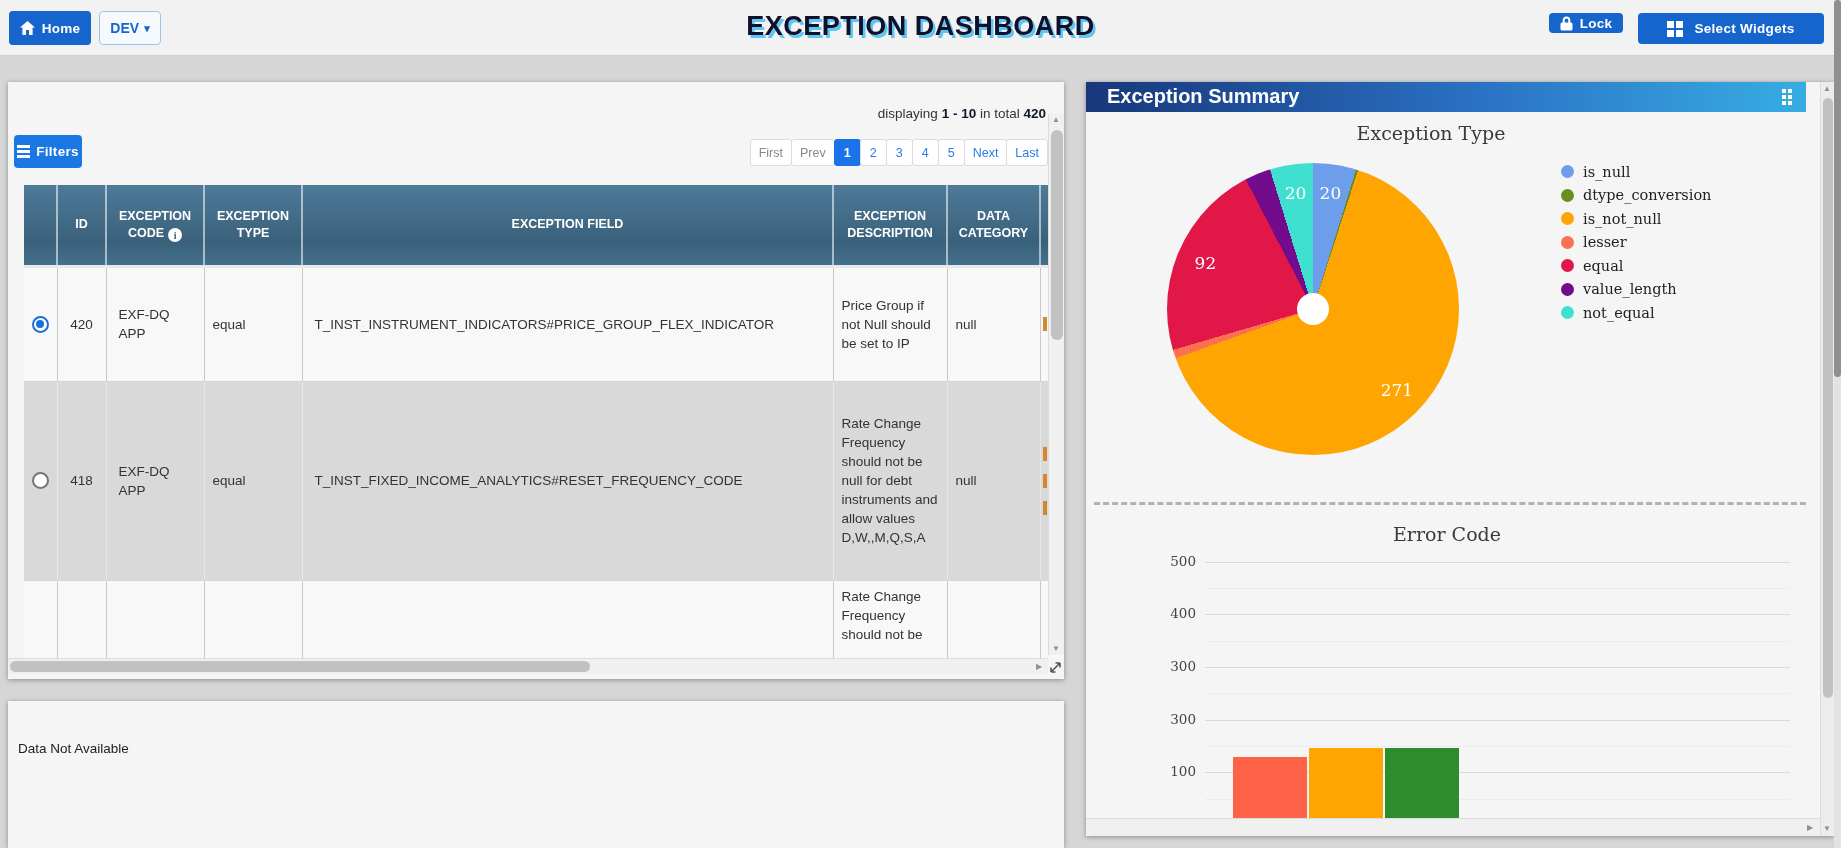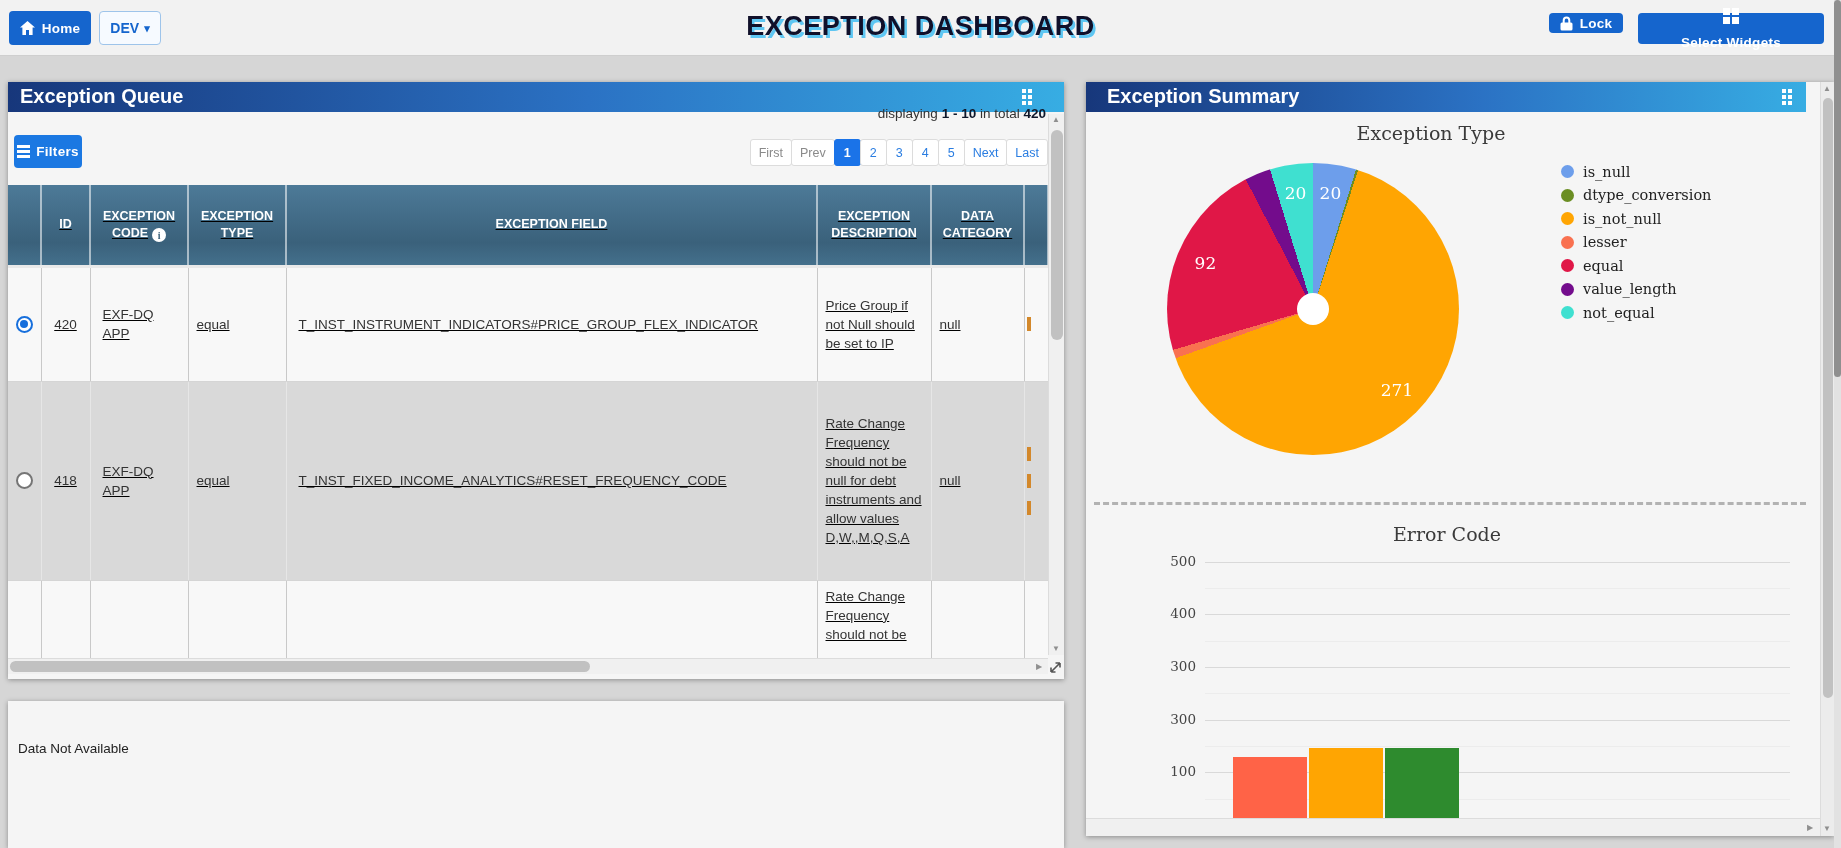--- a/index.html
+++ b/index.html
@@ -14,21 +14,21 @@
          border-radius:4px; cursor:pointer; letter-spacing:.3px; }
   #home-btn { position:absolute; left:9px; top:11px; width:82px; height:34px; }
   #env-btn  { position:absolute; left:99px; top:11px; width:62px; height:34px;
               background:#f6faff; border:1px solid #9ec4ea; color:#1565cd;
               border-radius:4px; display:flex; align-items:center; justify-content:center;
               gap:5px; font-weight:700; font-size:14px; }
   #page-title { position:absolute; left:0; top:11px; width:1841px; text-align:center;
                 font-size:27px; font-weight:700; color:#10102a;
                 text-shadow:2.5px 2.5px 0 #5ec6f2; letter-spacing:.5px; }
   #lock-btn    { position:absolute; left:1549px; top:13px; width:74px; height:20px; }
-  #widgets-btn { position:absolute; left:1638px; top:13px; width:186px; height:31px; gap:11px;flex-direction:column; }
+  #widgets-btn { position:absolute; left:1638px; top:13px; width:186px; height:31px; gap:11px; }
 
   
   .panel { position:absolute; background:#f5f5f5; box-shadow:0 1px 5px rgba(0,0,0,.35); }
   .panel-header { position:absolute; left:0; top:0; right:0; height:30px;
                   background:linear-gradient(90deg,#17377b,#2b72c4 55%,#37ade3);
                   color:#fff; font-size:20px; font-weight:700; line-height:29px;
                   padding-left:12px; }
   .drag { position:absolute; top:7px; display:grid; grid-template-columns:4px 4px;
           grid-auto-rows:4px; gap:2px; cursor:grab; }
   .drag i { background:#fff; display:block; }
@@ -46,21 +46,21 @@
   #displaying b { color:#0f172a; }
   #pagination { position:absolute; right:16px; top:57px; display:flex; }
   .pg { min-width:27px; height:27px; padding:0 8px; border:1px solid #dcdcdc;
         background:#fff; color:#2a7de1; font-size:12.5px; display:flex;
         align-items:center; justify-content:center; margin-left:-1px;
         border-radius:3px; cursor:pointer; }
   .pg.muted  { color:#8a8a8a; }
   .pg.active { background:#1a73e8; border-color:#1a73e8; color:#fff; font-weight:700; }
 
   
-  #table-wrap { position:absolute; left:0; top:103px; width:1040px; height:473px; overflow:hidden;text-decoration:underline; }
+  #table-wrap { position:absolute; left:16px; top:103px; width:1040px; height:473px; overflow:hidden; }
   table { border-collapse:collapse; table-layout:fixed; width:1040px; }
   th { background:linear-gradient(180deg,#4d7a98 0%,#3a617b 72%,#44708c 100%);
        color:#fff; font-size:12.5px; font-weight:700; height:81px; text-align:center;
        line-height:17px; padding:0 4px;
        border-right:2px solid rgba(255,255,255,.55); border-bottom:3px solid #e9e9e9; }
   td { font-size:13.5px; color:#333; border-right:1px solid #c9c9c9;
        border-bottom:1px solid #d5d5d5; vertical-align:middle; padding:6px 8px;
        line-height:19px; background:#f8f8f8; }
   tr.dark td { background:#d9d9d9; border-right-color:#e6e6e6; }
   tr.partial td { vertical-align:top; }
@@ -145,31 +145,20 @@
       <i style="background:#fff;"></i>
         <i style="background:#fff;"></i>
       <i style="background:#fff;"></i>
         <i style="background:#fff;"></i>
     </span>
     <span>Select Widgets</span>
   </div>
 </div>
 
 <div id="queue" class="panel">
-  <div class="panel-header">
-    <span>Exception Queue</span>
-    <span class="drag" style="right:32px;">
-      <i></i>
-        <i></i>
-        <i></i>
-        <i></i>
-        <i></i>
-        <i></i>
-    </span>
-  </div>
 
   <div id="filters-btn" class="btn">
     <span class="menu-icon">
         <i></i>
         <i></i>
         <i></i>
       </span>
     <span>Filters</span>
   </div>
 

